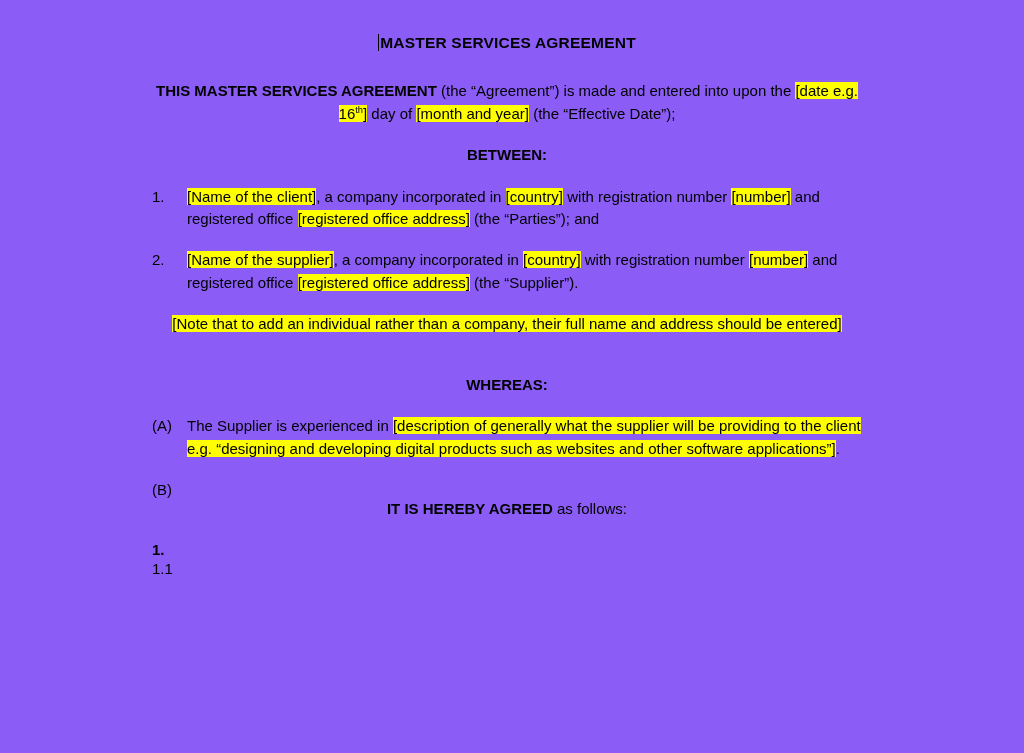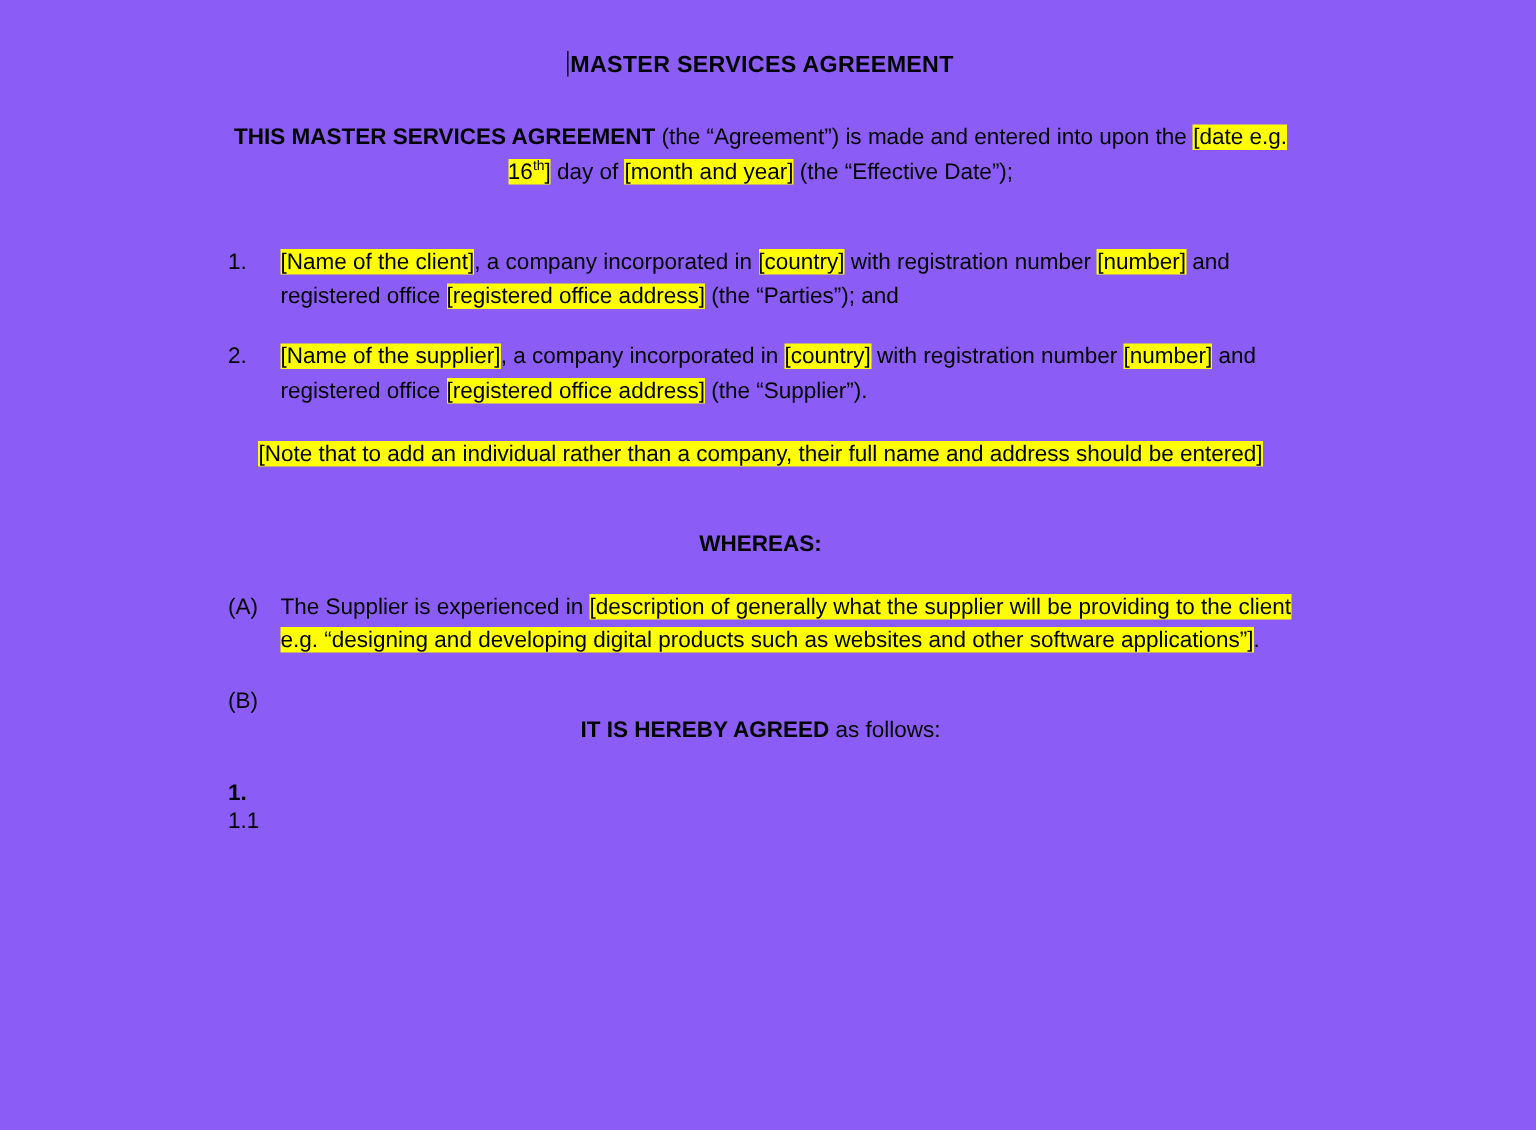--- a/index.html
+++ b/index.html
@@ -124,20 +124,21 @@
   <div class="doc-body">
 
     <h1 class="doc-title"><span class="caret"></span><span>MASTER SERVICES AGREEMENT</span></h1>
 
     <div class="gap-title"></div>
 
     <p class="para"><b>THIS MASTER SERVICES AGREEMENT</b><span> (the “Agreement”) is made and entered into upon the </span><span class="hl"><span>[date e.g. 16</span><sup>th</sup><span>]</span></span><span> day of </span><span class="hl">[month and year]</span><span> (the “Effective Date”);</span></p>
 
     <div class="gap-para"></div>
 
+    <p class="para b">BETWEEN:</p>
 
     <div class="gap-para"></div>
 
     <div class="numlist">
       <span class="marker">1.</span>
       <span class="clause-text"><span class="hl">[Name of the client]</span><span>, a company incorporated in </span><span class="hl">[country]</span><span> with registration number </span><span class="hl">[number]</span><span> and registered office </span><span class="hl">[registered office address]</span><span> (the “Parties”); and</span></span>
     </div>
 
     <div class="gap-list"></div>
 

